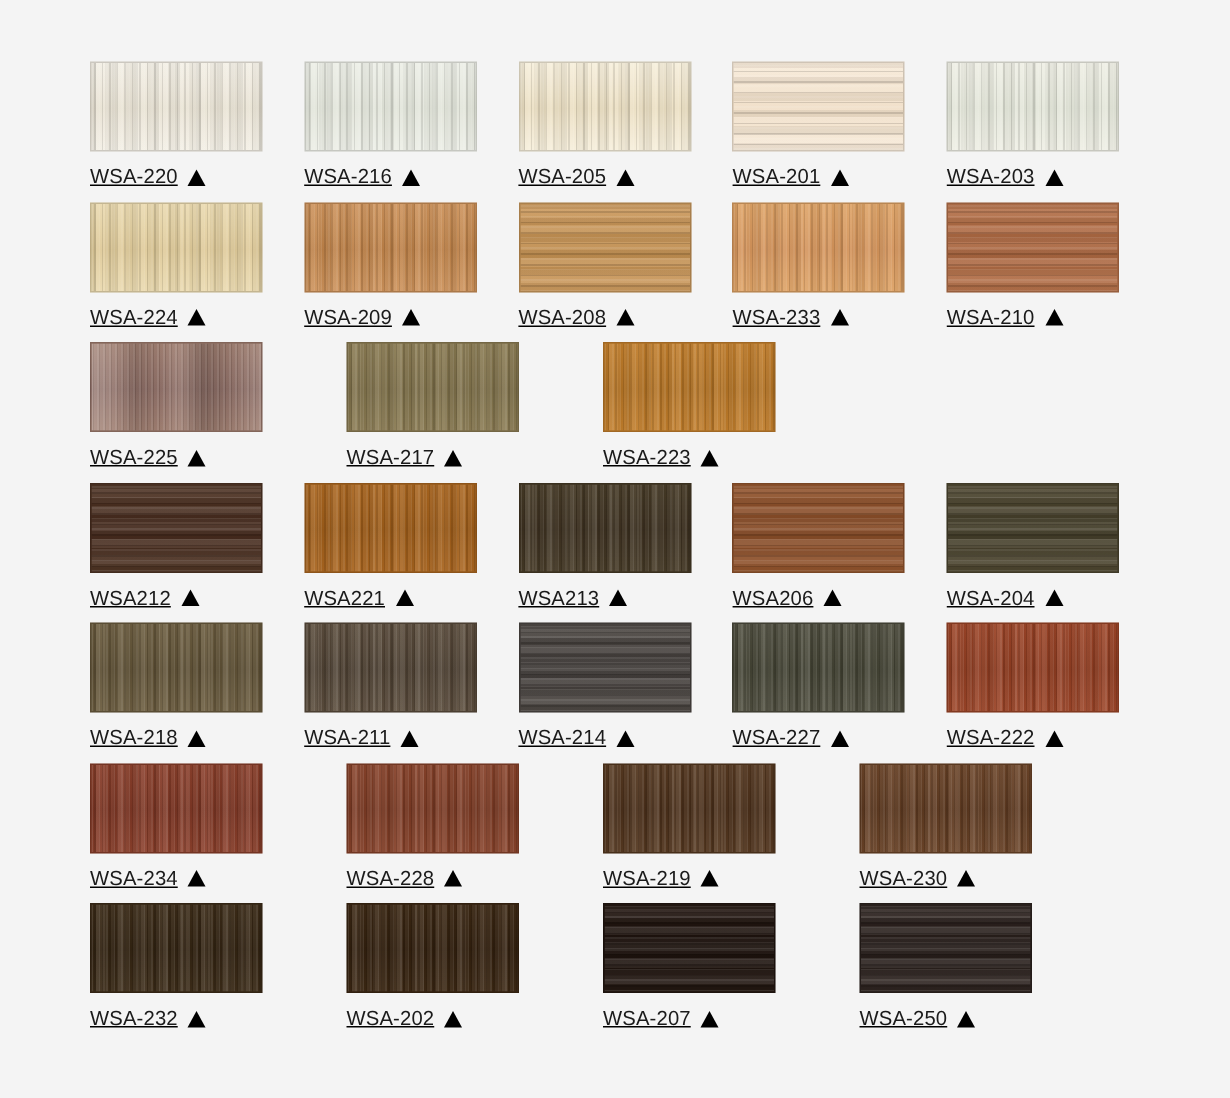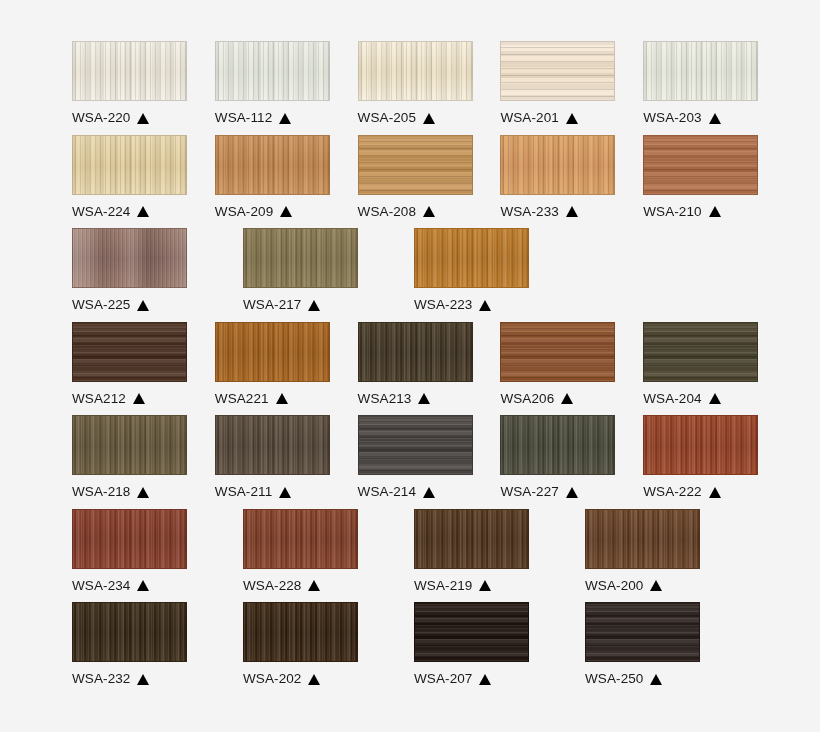--- a/index.html
+++ b/index.html
@@ -17,26 +17,27 @@
 
   #swatch-board {
     position: relative;
     width: 820px;
     height: 732px;
     background: #f4f4f4;
   }
 
   .swatch-grid {
     position: absolute;
-    left: 72px;
+    left: 60px;
     top: 41px;
     width: 688px;
     display: flex;
     flex-wrap: wrap;
     gap: 0;
+    text-decoration: underline;
   }
 
   .swatch-row {
     display: flex;
     width: 688px;
     height: 93.5px;
   }
 
   .swatch-cell {
     width: 145px;
@@ -149,21 +150,21 @@
           <div class="swatch-label">
             <span class="label-text">WSA-220</span>
             <span class="label-marker"></span>
           </div>
         </div>
         <div class="swatch-cell">
           <div class="swatch-chip" style="background: linear-gradient(rgb(236, 238, 230) 0%, rgb(226, 229, 218) 52%, rgb(236, 238, 230) 100%);">
             <div class="grain vertical"></div>
           </div>
           <div class="swatch-label">
-            <span class="label-text">WSA-112</span>
+            <span class="label-text">WSA-216</span>
             <span class="label-marker"></span>
           </div>
         </div>
         <div class="swatch-cell">
           <div class="swatch-chip" style="background: linear-gradient(rgb(246, 238, 218) 0%, rgb(235, 223, 194) 52%, rgb(246, 238, 218) 100%);">
             <div class="grain vertical"></div>
           </div>
           <div class="swatch-label">
             <span class="label-text">WSA-205</span>
             <span class="label-marker"></span>
@@ -385,21 +386,21 @@
           <div class="swatch-label">
             <span class="label-text">WSA-219</span>
             <span class="label-marker"></span>
           </div>
         </div>
         <div class="swatch-cell">
           <div class="swatch-chip" style="background: linear-gradient(rgb(107, 68, 40) 0%, rgb(93, 57, 32) 52%, rgb(107, 68, 40) 100%);">
             <div class="grain vertical"></div>
           </div>
           <div class="swatch-label">
-            <span class="label-text">WSA-200</span>
+            <span class="label-text">WSA-230</span>
             <span class="label-marker"></span>
           </div>
         </div>
       </div>
       <div class="swatch-row">
         <div class="swatch-cell">
           <div class="swatch-chip" style="background: linear-gradient(rgb(60, 44, 24) 0%, rgb(50, 35, 18) 52%, rgb(60, 44, 24) 100%);">
             <div class="grain vertical"></div>
           </div>
           <div class="swatch-label">

